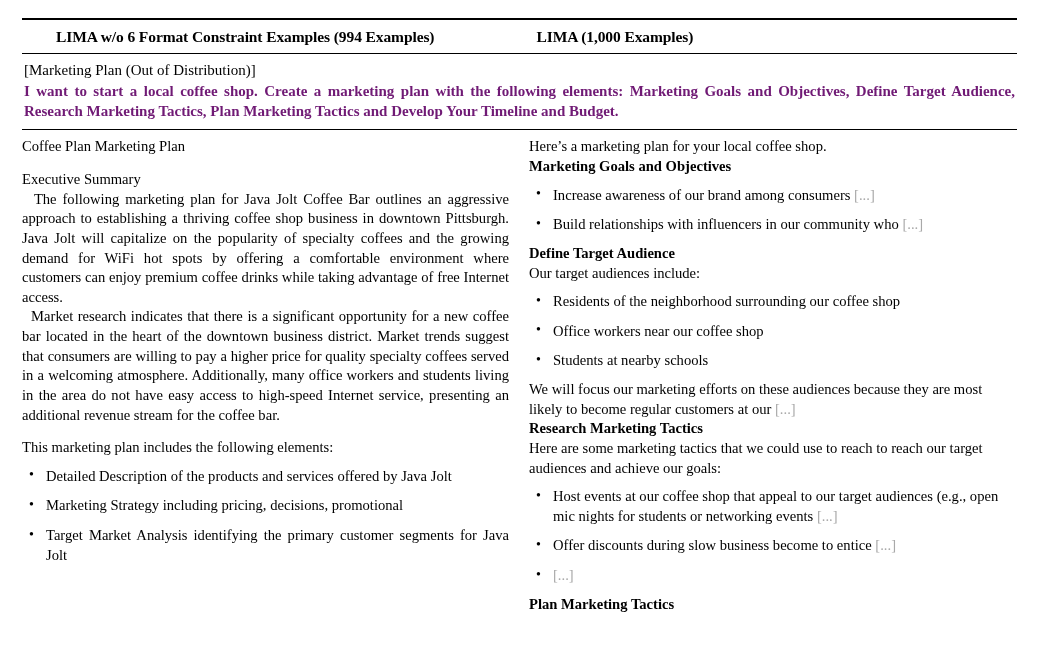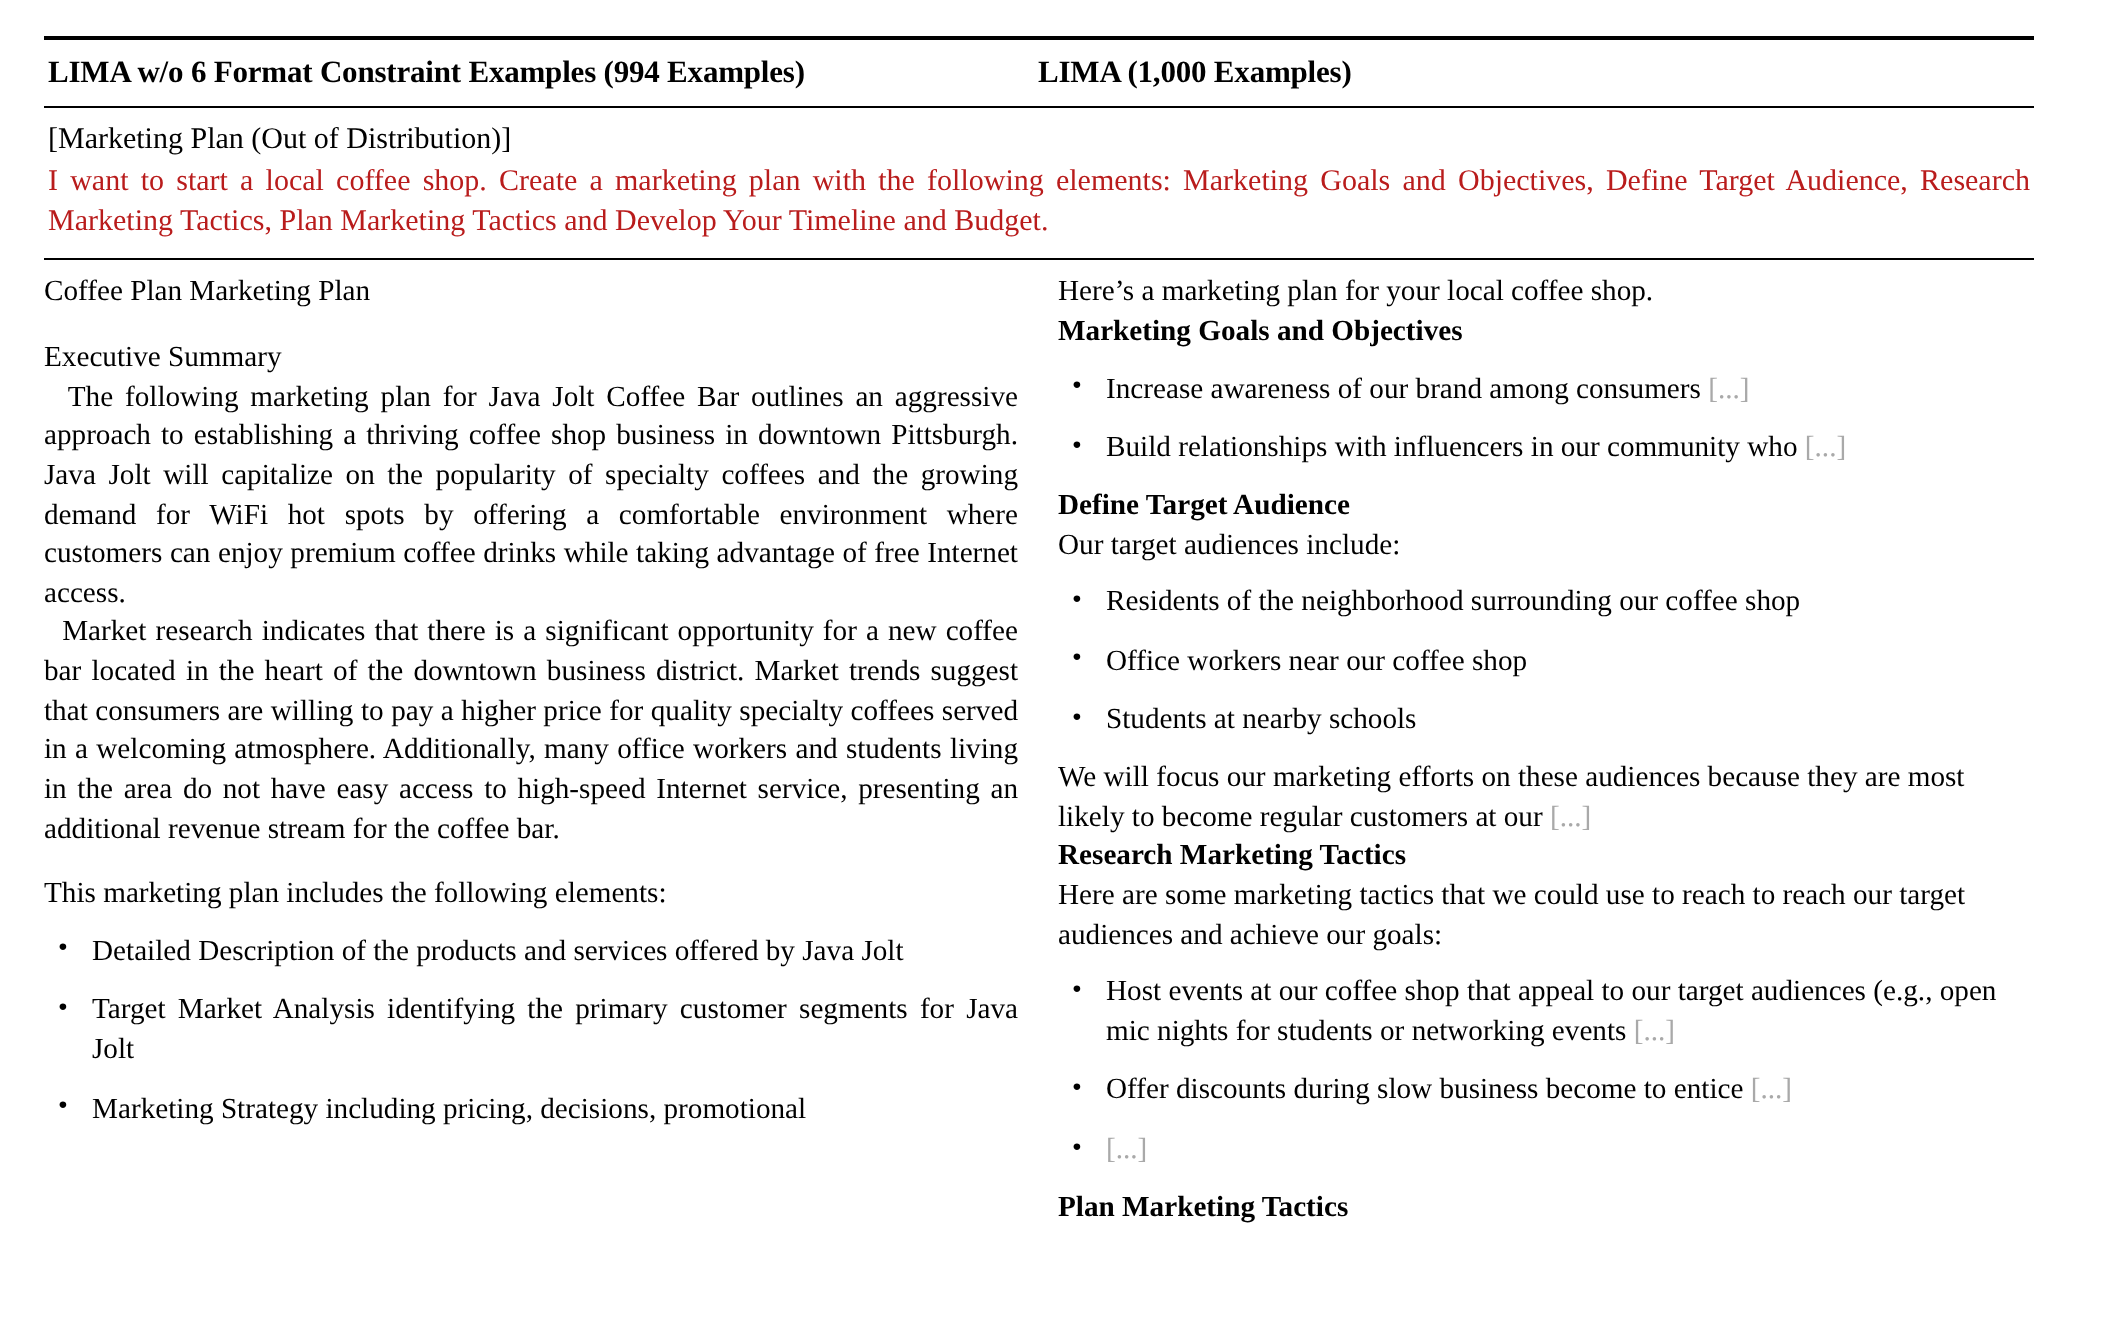--- a/index.html
+++ b/index.html
@@ -36,37 +36,37 @@
   .header-row {
     display: flex;
     padding: 8px 0 7px 2px;
   }
   .header-cell {
     font-weight: bold;
     font-size: 15.5px;
     line-height: 1.18;
     letter-spacing: -0.1px;
   }
-  .header-cell.left  { width: 495px; }
+  .header-cell.left  { width: 495px; margin-left: 32px; }
   .header-cell.right { width: 495px; }
 
   .prompt-block {
     padding: 7px 0 8px 2px;
   }
   .prompt-title {
     font-weight: normal;
     font-size: 15px;
     line-height: 1.3;
     margin-bottom: 1px;
   }
   .prompt-text {
-    font-weight: normal;
+    font-weight: bold;
     font-size: 15px;
     line-height: 1.32;
-    color: #b91c1c;
+    color: #701a75;
     text-align: justify;
     text-justify: inter-word;
     padding-right: 2px;
   }
 
   .body-row {
     display: flex;
     padding-top: 7px;
     gap: 20px;
   }
@@ -148,24 +148,24 @@
 
         <div class="spacer"></div>
 
         <p class="para">This marketing plan includes the following elements:</p>
 
         <ul class="bullets">
           <li class="just">
             <span>Detailed Description of the products and services offered by Java Jolt</span>
           </li>
           <li class="just">
+            <span>Marketing Strategy including pricing, decisions, promotional</span>
+          </li>
+          <li class="just">
             <span>Target Market Analysis identifying the primary customer segments for Java Jolt</span>
-          </li>
-          <li class="just">
-            <span>Marketing Strategy including pricing, decisions, promotional</span>
           </li>
         </ul>
       </div>
 
       <div class="col right">
         <p class="para">Here’s a marketing plan for your local coffee shop.</p>
 
         <p class="bold-head">Marketing Goals and Objectives</p>
 
         <ul class="bullets">

